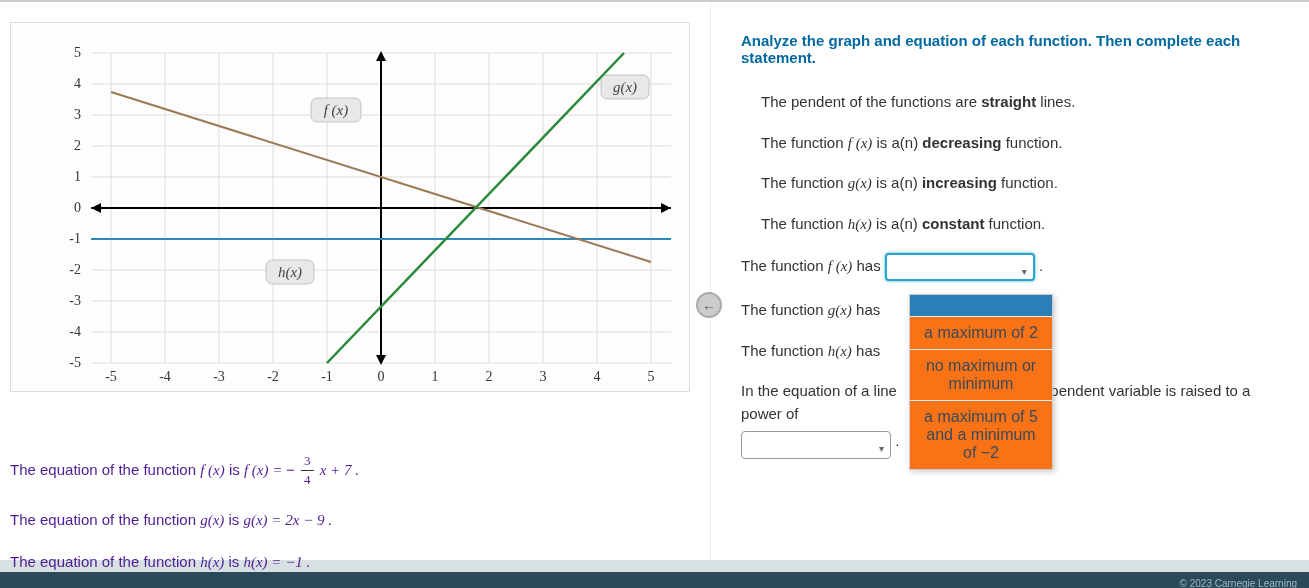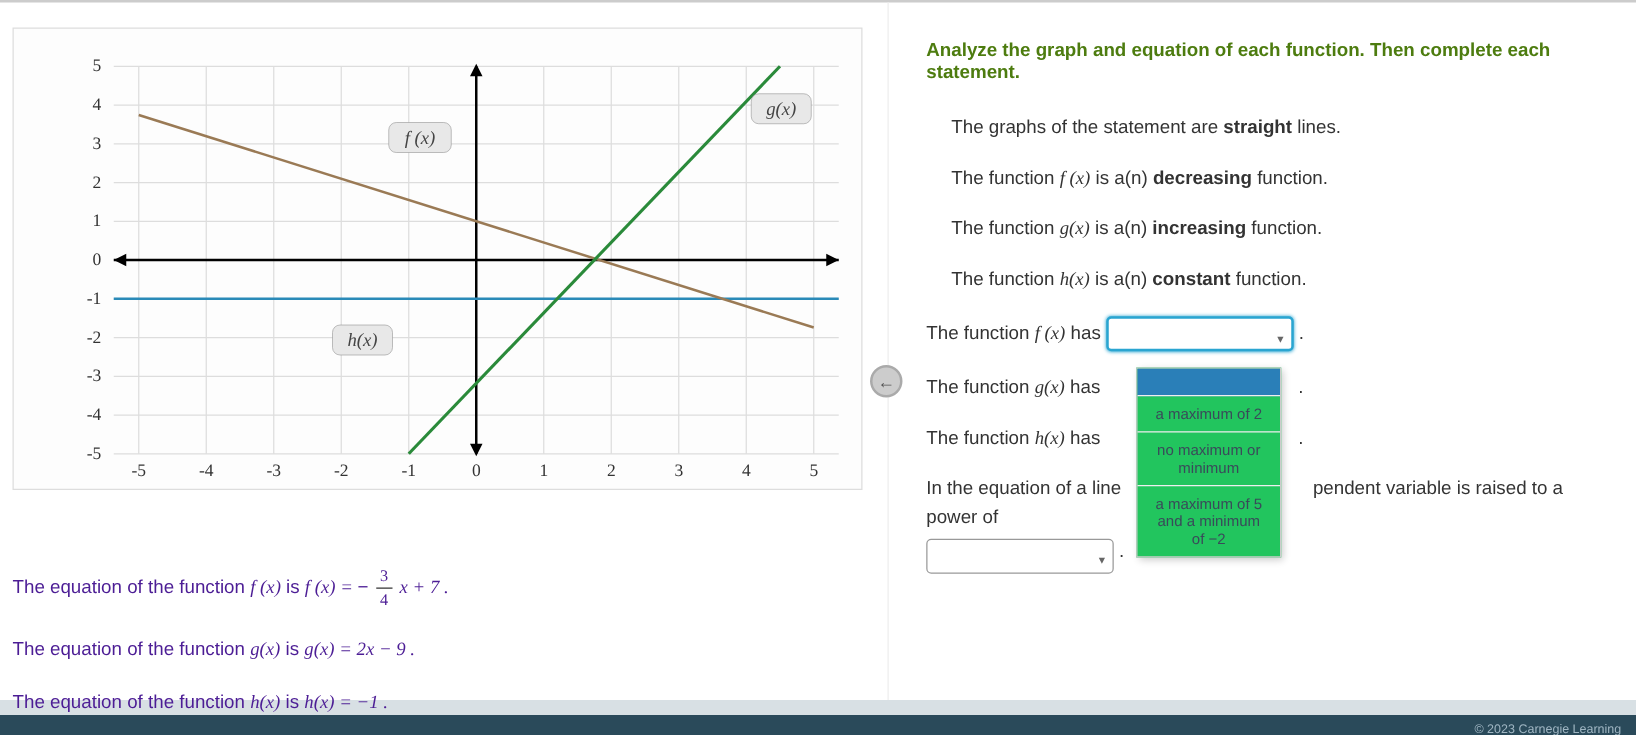--- a/index.html
+++ b/index.html
@@ -64,21 +64,21 @@
   color: #4c1d95;
 }
 .equations p {
   margin-bottom: 20px;
   line-height: 1.4;
 }
 .math-i { font-style: italic; font-family: serif; }
 .right-panel h3 {
   font-size: 15px;
   font-weight: bold;
-  color: #4d7c0f;
+  color: #0369a1;
   margin-bottom: 25px;
 }
 .statement {
   font-size: 15px;
   color: #333;
   margin-bottom: 18px;
   line-height: 1.5;
 }
 .statement.indent { margin-left: 20px; }
 .statement b { font-weight: bold; }
@@ -99,25 +99,25 @@
   top: 9px;
   font-size: 10px;
   color: #666;
 }
 .select-box.plain {
   border: 1px solid #999;
   box-shadow: none;
 }
 .dropdown {
   position: absolute;
-  width: 116px;
-  background: #22c55e;
+  width: 144px;
+  background: #f97316;
   border: 1px solid #ccc;
   box-shadow: 2px 2px 6px rgba(0,0,0,0.2);
-  font-size: 12px;
+  font-size: 16px;
   z-index: 10;
 }
 .dropdown .opt {
   padding: 7px 10px;
   color: #3a4a5a;
   text-align: center;
   border-bottom: 1px solid #eee;
 }
 .dropdown .opt.selected {
   background: #2a7fb8;
@@ -271,21 +271,21 @@
   </div>
 
   <div class="right-panel">
     <div class="collapse-btn">
       <span>←</span>
     </div>
 
     <h3>Analyze the graph and equation of each function. Then complete each statement.</h3>
 
     <p class="statement indent">
-      <span>The graphs of the statement are </span>
+      <span>The pendent of the functions are </span>
       <b>straight</b>
       <span> lines.</span>
     </p>
 
     <p class="statement indent">
       <span>The function </span>
       <span class="math-i">f (x)</span>
       <span> is a(n) </span>
       <b>decreasing</b>
       <span> function.</span>

